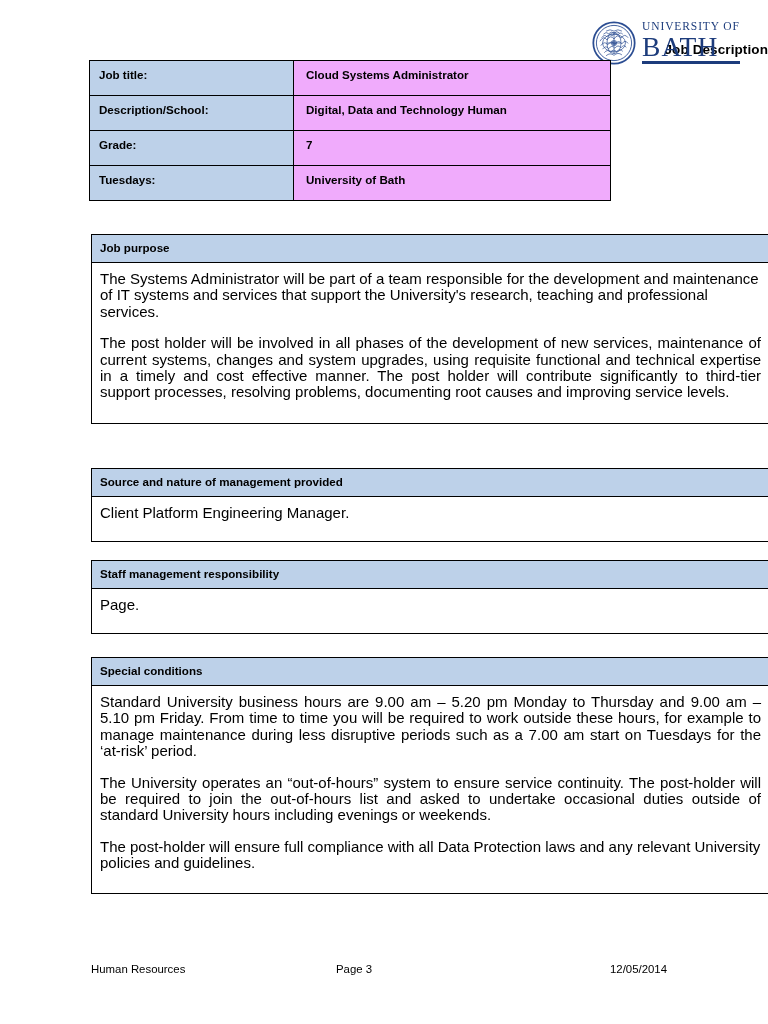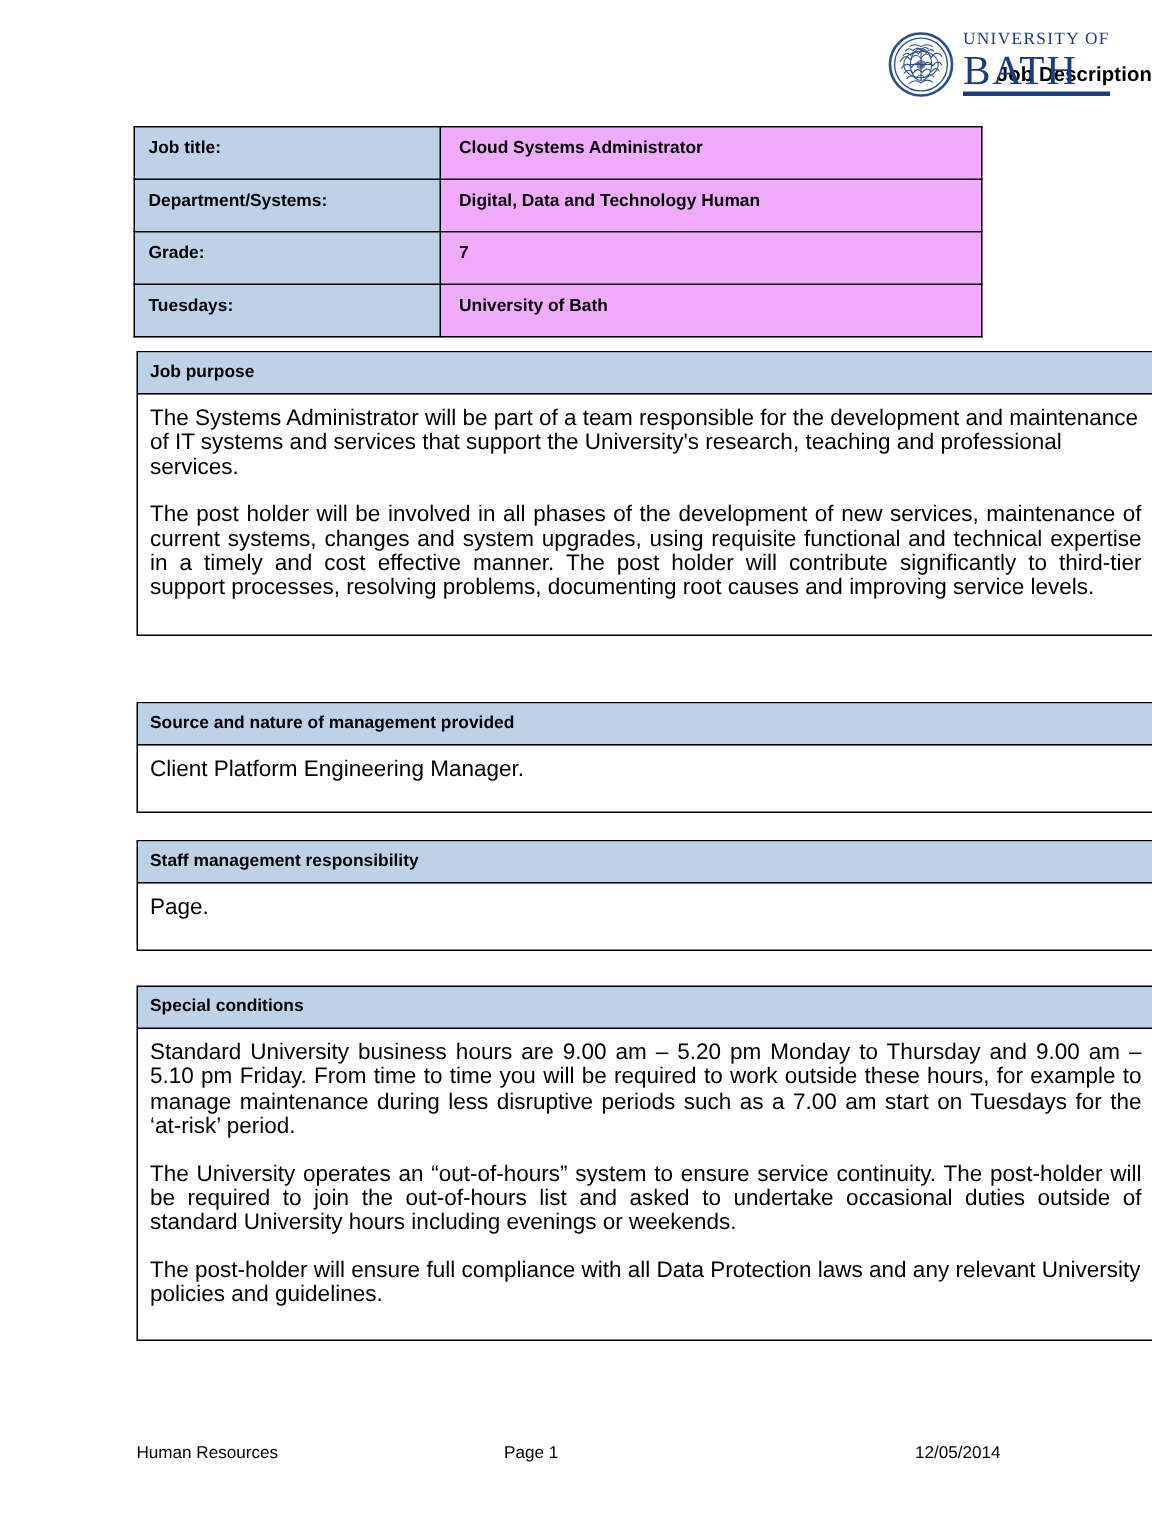--- a/index.html
+++ b/index.html
@@ -82,22 +82,22 @@
     margin-top: 1px;
     width: 98px;
     height: 2.5px;
     background: #1d3c7c;
   }
 
   
   .info-table {
     position: absolute;
     left: 89px;
-    top: 84px;
-    width: 566px;
+    top: 60px;
+    width: 522px;
     border-collapse: collapse;
     table-layout: fixed;
     border-radius: 24px;
   }
   .info-table td {
     border: 1.2px solid #000000;
     padding: 7px 0 13px 9px;
     font-size: 11.6px;
     font-weight: bold;
     vertical-align: top;
@@ -205,21 +205,21 @@
     </div>
   </div>
 
   <table class="info-table">
     <tbody>
       <tr>
         <td class="label">Job title:</td>
         <td class="value">Cloud Systems Administrator</td>
       </tr>
       <tr>
-        <td class="label">Department/Systems:</td>
+        <td class="label">Description/School:</td>
         <td class="value">Digital, Data and Technology Human</td>
       </tr>
       <tr>
         <td class="label">Grade:</td>
         <td class="value">7</td>
       </tr>
       <tr>
         <td class="label">Tuesdays:</td>
         <td class="value">University of Bath</td>
       </tr>
@@ -252,17 +252,17 @@
     <div class="section-head">Special conditions</div>
     <div class="section-body">
       <p class="justify">Standard University business hours are 9.00 am – 5.20 pm Monday to Thursday and 9.00 am – 5.10 pm Friday. From time to time you will be required to work outside these hours, for example to manage maintenance during less disruptive periods such as a 7.00 am start on Tuesdays for the ‘at-risk’ period.</p>
       <p class="justify">The University operates an “out-of-hours” system to ensure service continuity. The post-holder will be required to join the out-of-hours list and asked to undertake occasional duties outside of standard University hours including evenings or weekends.</p>
       <p class="flat">The post-holder will ensure full compliance with all Data Protection laws and any relevant University policies and guidelines.</p>
     </div>
   </div>
 
   <div class="footer">
     <span class="f-left">Human Resources</span>
-    <span class="f-center">Page 1</span>
+    <span class="f-center">Page 3</span>
     <span class="f-right">12/05/2014</span>
   </div>
 
 </div>
 
 </body></html>

